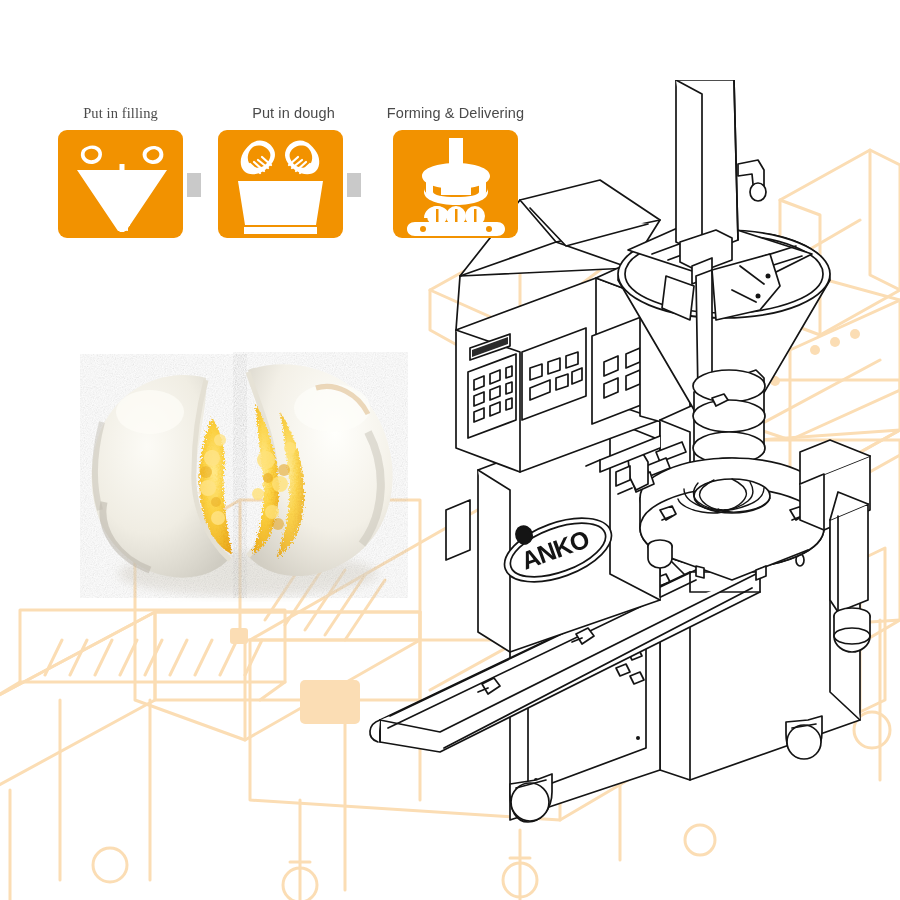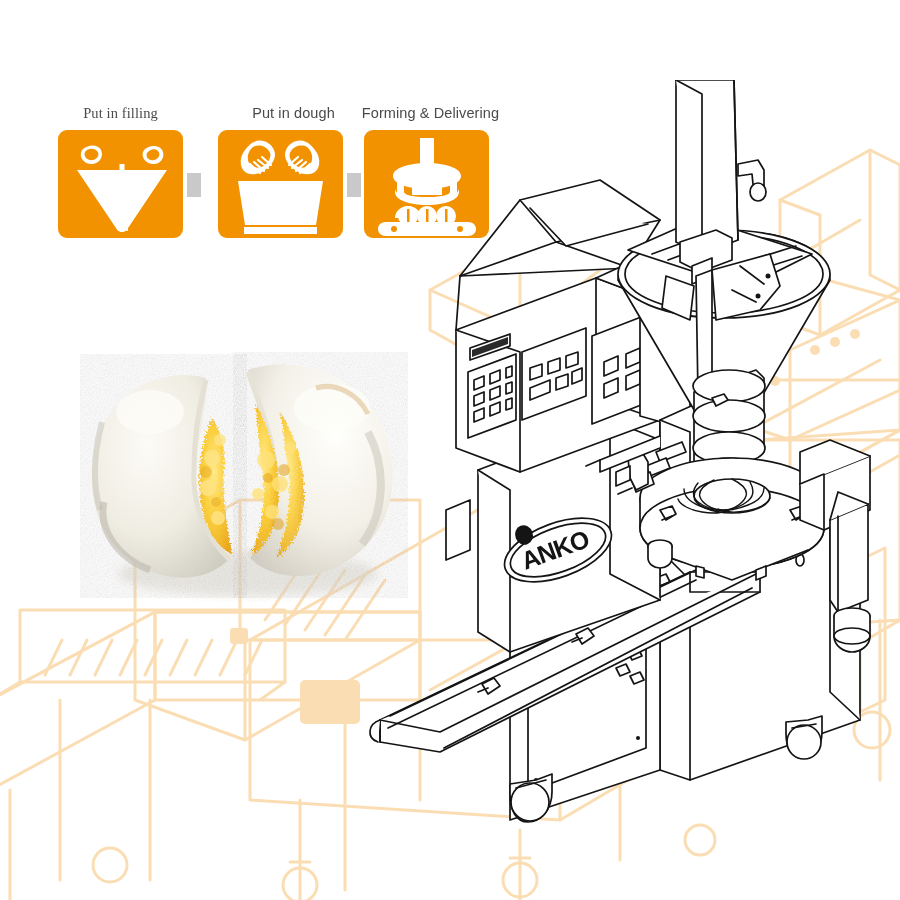--- a/index.html
+++ b/index.html
@@ -36,21 +36,21 @@
     border-radius:9px;
   }
   .step-label{
     position:absolute;left:50%;top:-25px;transform:translateX(-50%);
     white-space:nowrap;
     font-size:14.5px;color:#4a4a4a;letter-spacing:.1px;
   }
   .step-icon{position:absolute;left:0;top:0;width:125px;height:108px;}
   #step-0{left:2px;font-family:Liberation Serif, serif;}
   #step-1{left:162px;}
-  #step-2{left:308px;padding-left:8px;}
+  #step-2{left:337px;}
   .connector{position:absolute;top:73px;width:34px;height:12px;}
   .connector span{
     display:block;float:left;width:14px;height:12px;background:#c9c9c9;margin-right:6px;
   }
   #conn-0{left:131px;}
   #conn-1{left:291px;}
 </style>
 </head>
 <body>
 

